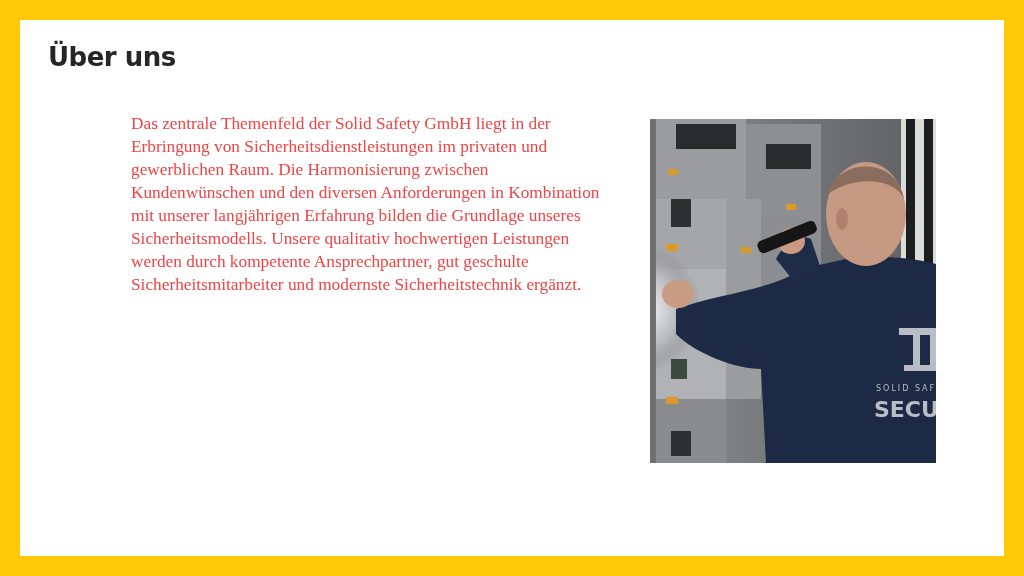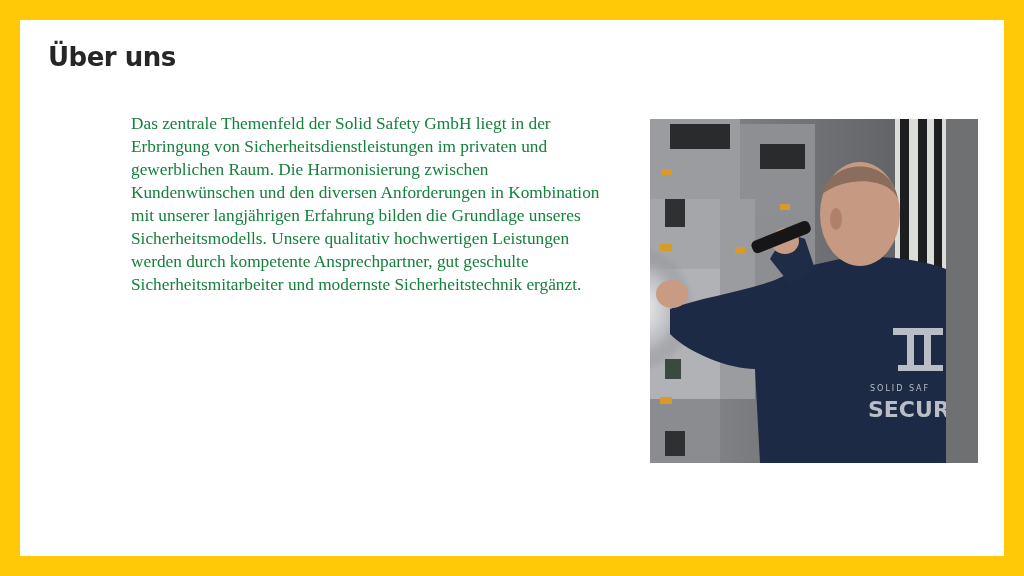--- a/index.html
+++ b/index.html
@@ -24,29 +24,30 @@
       letter-spacing: -0.5px;
       color: #262626;
     }
     .body-text {
       position: absolute;
       left: 111px; top: 92px;
       width: 480px;
       font-family: "Liberation Serif", serif;
       font-size: 17.3px;
       line-height: 23px;
-      color: #15803d;
+      color: #ef4444;
     }
     .body-text p { margin: 0 0 23px 0; }
     .photo {
       position: absolute;
       left: 630px; top: 99px;
-      width: 328px; height: 344px;
+      width: 280px; height: 344px;
       overflow: hidden;
       background: #6e7072;
+      padding-left: 6px;
     }
     .photo svg { display: block; }
   </style>
 </head>
 <body>
 
 <div class="slide">
   <h1 class="title">Über uns</h1>
 
   <div class="body-text">

